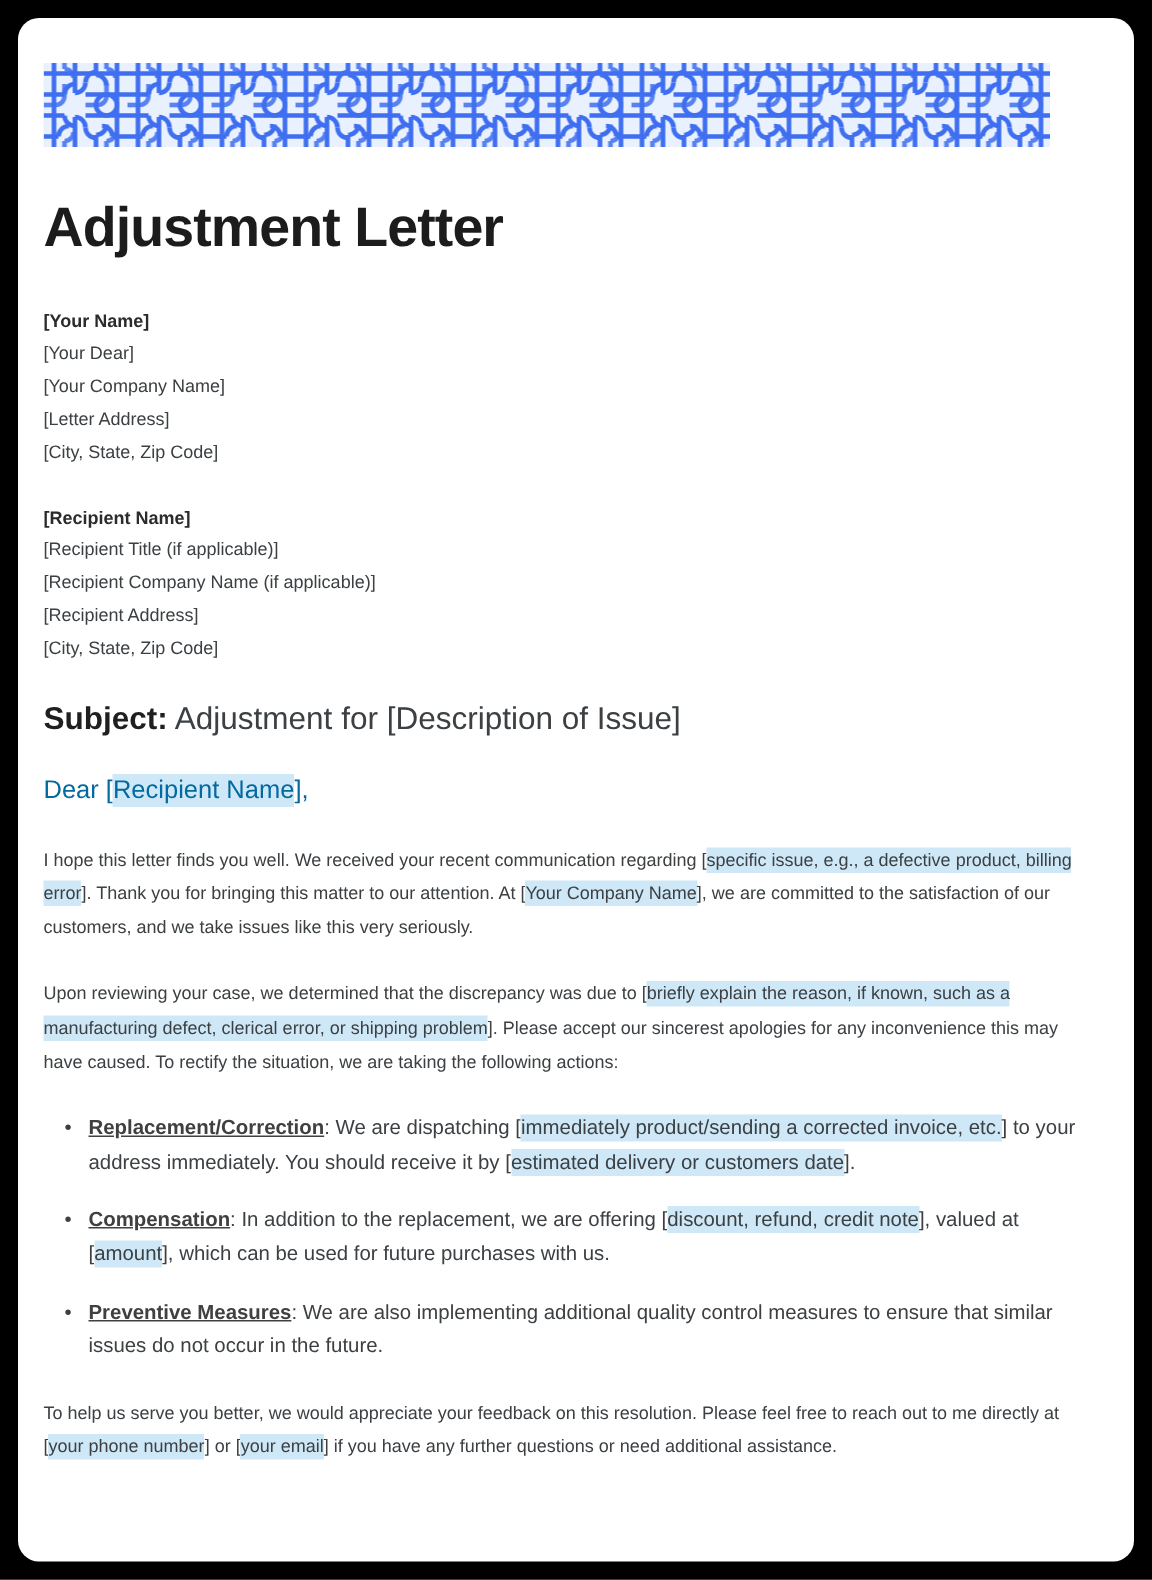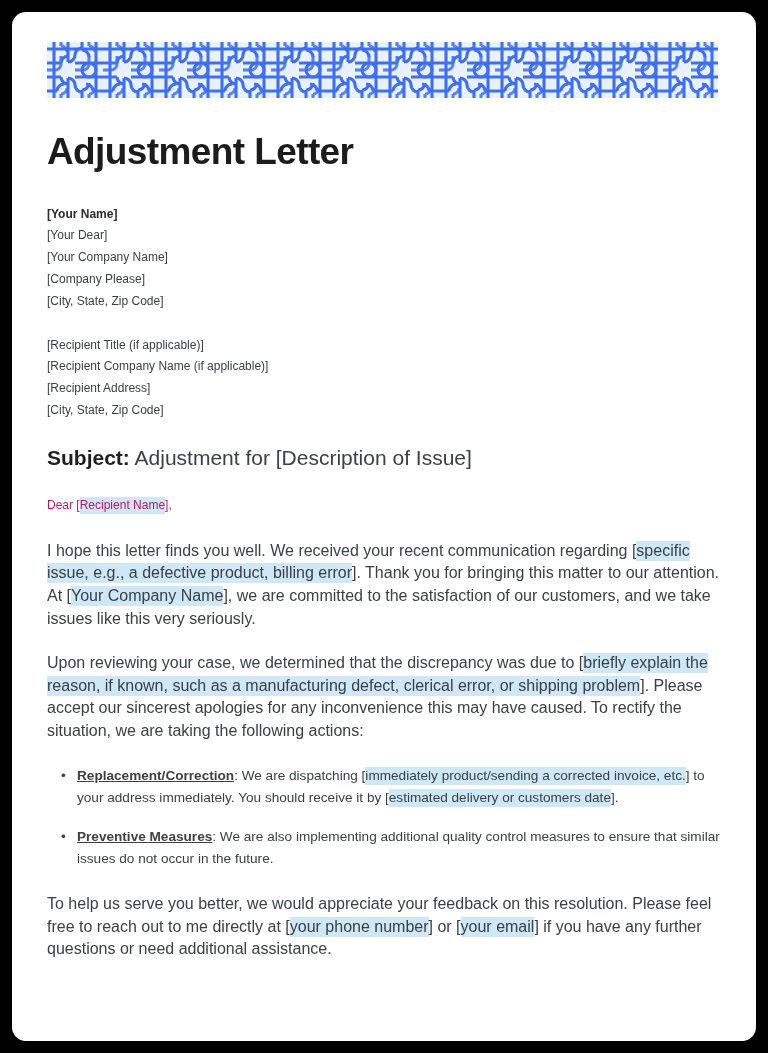--- a/index.html
+++ b/index.html
@@ -19,21 +19,21 @@
     left: 12px;
     top: 12px;
     width: 744px;
     height: 1029px;
     background: #ffffff;
     border-radius: 14px;
     overflow: hidden;
   }
 
   .page-inner {
-    padding: 30px 35px 0 35px;
+    padding: 30px 35px 0 17px;
   }
 
   
   .header-band {
     width: 671px;
     height: 56px;
     background: #e9f1fe;
     overflow: hidden;
     margin-bottom: 34px;
   }
@@ -72,27 +72,27 @@
     color: #3c4043;
     margin: 24px 0 24px 0;
   }
   .subject .lbl {
     font-weight: bold;
     color: #1f1f1f;
   }
 
   
   .salutation {
-    font-size: 12px;
-    color: #be185d;
+    font-size: 17px;
+    color: #0369a1;
     line-height: 22px;
     margin: 0 0 24px 0;
   }
   p.body {
-    font-size: 16px;
+    font-size: 12px;
     color: #3c4043;
     line-height: 22.6px;
     margin: 0 0 22px 0;
   }
   ul.actions {
     margin: 0 0 22px 0;
     padding-left: 30px;
     list-style: none;
   }
   ul.actions li {
@@ -174,41 +174,43 @@
         <rect width="671" height="56" fill="url(#truchet2)" opacity="0.85"></rect>
       </svg>
     </div>
 
     <h1 class="doc-title">Adjustment Letter</h1>
 
     <div class="addr-block">
       <div class="addr-line bold">[Your Name]</div>
       <div class="addr-line">[Your Dear]</div>
       <div class="addr-line">[Your Company Name]</div>
-      <div class="addr-line">[Company Please]</div>
+      <div class="addr-line">[Letter Address]</div>
       <div class="addr-line">[City, State, Zip Code]</div>
     </div>
 
 
     <div class="addr-block">
+      <div class="addr-line bold">[Recipient Name]</div>
       <div class="addr-line">[Recipient Title (if applicable)]</div>
       <div class="addr-line">[Recipient Company Name (if applicable)]</div>
       <div class="addr-line">[Recipient Address]</div>
       <div class="addr-line">[City, State, Zip Code]</div>
     </div>
 
     <div class="subject"><span class="lbl">Subject:</span> <span>Adjustment for [Description of Issue]</span></div>
 
     <div class="salutation"><span>Dear [</span><mark class="hl">Recipient Name</mark><span>],</span></div>
 
     <p class="body"><span>I hope this letter finds you well. We received your recent communication regarding [</span><mark class="hl">specific issue, e.g., a defective product, billing error</mark><span>]. Thank you for bringing this matter to our attention. At [</span><mark class="hl">Your Company Name</mark><span>], we are committed to the satisfaction of our customers, and we take issues like this very seriously.</span></p>
 
     <p class="body"><span>Upon reviewing your case, we determined that the discrepancy was due to [</span><mark class="hl">briefly explain the reason, if known, such as a manufacturing defect, clerical error, or shipping problem</mark><span>]. Please accept our sincerest apologies for any inconvenience this may have caused. To rectify the situation, we are taking the following actions:</span></p>
 
     <ul class="actions">
       <li><b>Replacement/Correction</b><span>: We are dispatching [</span><mark class="hl">immediately product/sending a corrected invoice, etc.</mark><span>] to your address immediately. You should receive it by [</span><mark class="hl">estimated delivery or customers date</mark><span>].</span></li>
+      <li><b>Compensation</b><span>: In addition to the replacement, we are offering [</span><mark class="hl">discount, refund, credit note</mark><span>], valued at [</span><mark class="hl">amount</mark><span>], which can be used for future purchases with us.</span></li>
       <li><b>Preventive Measures</b><span>: We are also implementing additional quality control measures to ensure that similar issues do not occur in the future.</span></li>
     </ul>
 
     <p class="body"><span>To help us serve you better, we would appreciate your feedback on this resolution. Please feel free to reach out to me directly at [</span><mark class="hl">your phone number</mark><span>] or [</span><mark class="hl">your email</mark><span>] if you have any further questions or need additional assistance.</span></p>
 
   </div>
 </div>
 
 </body></html>

